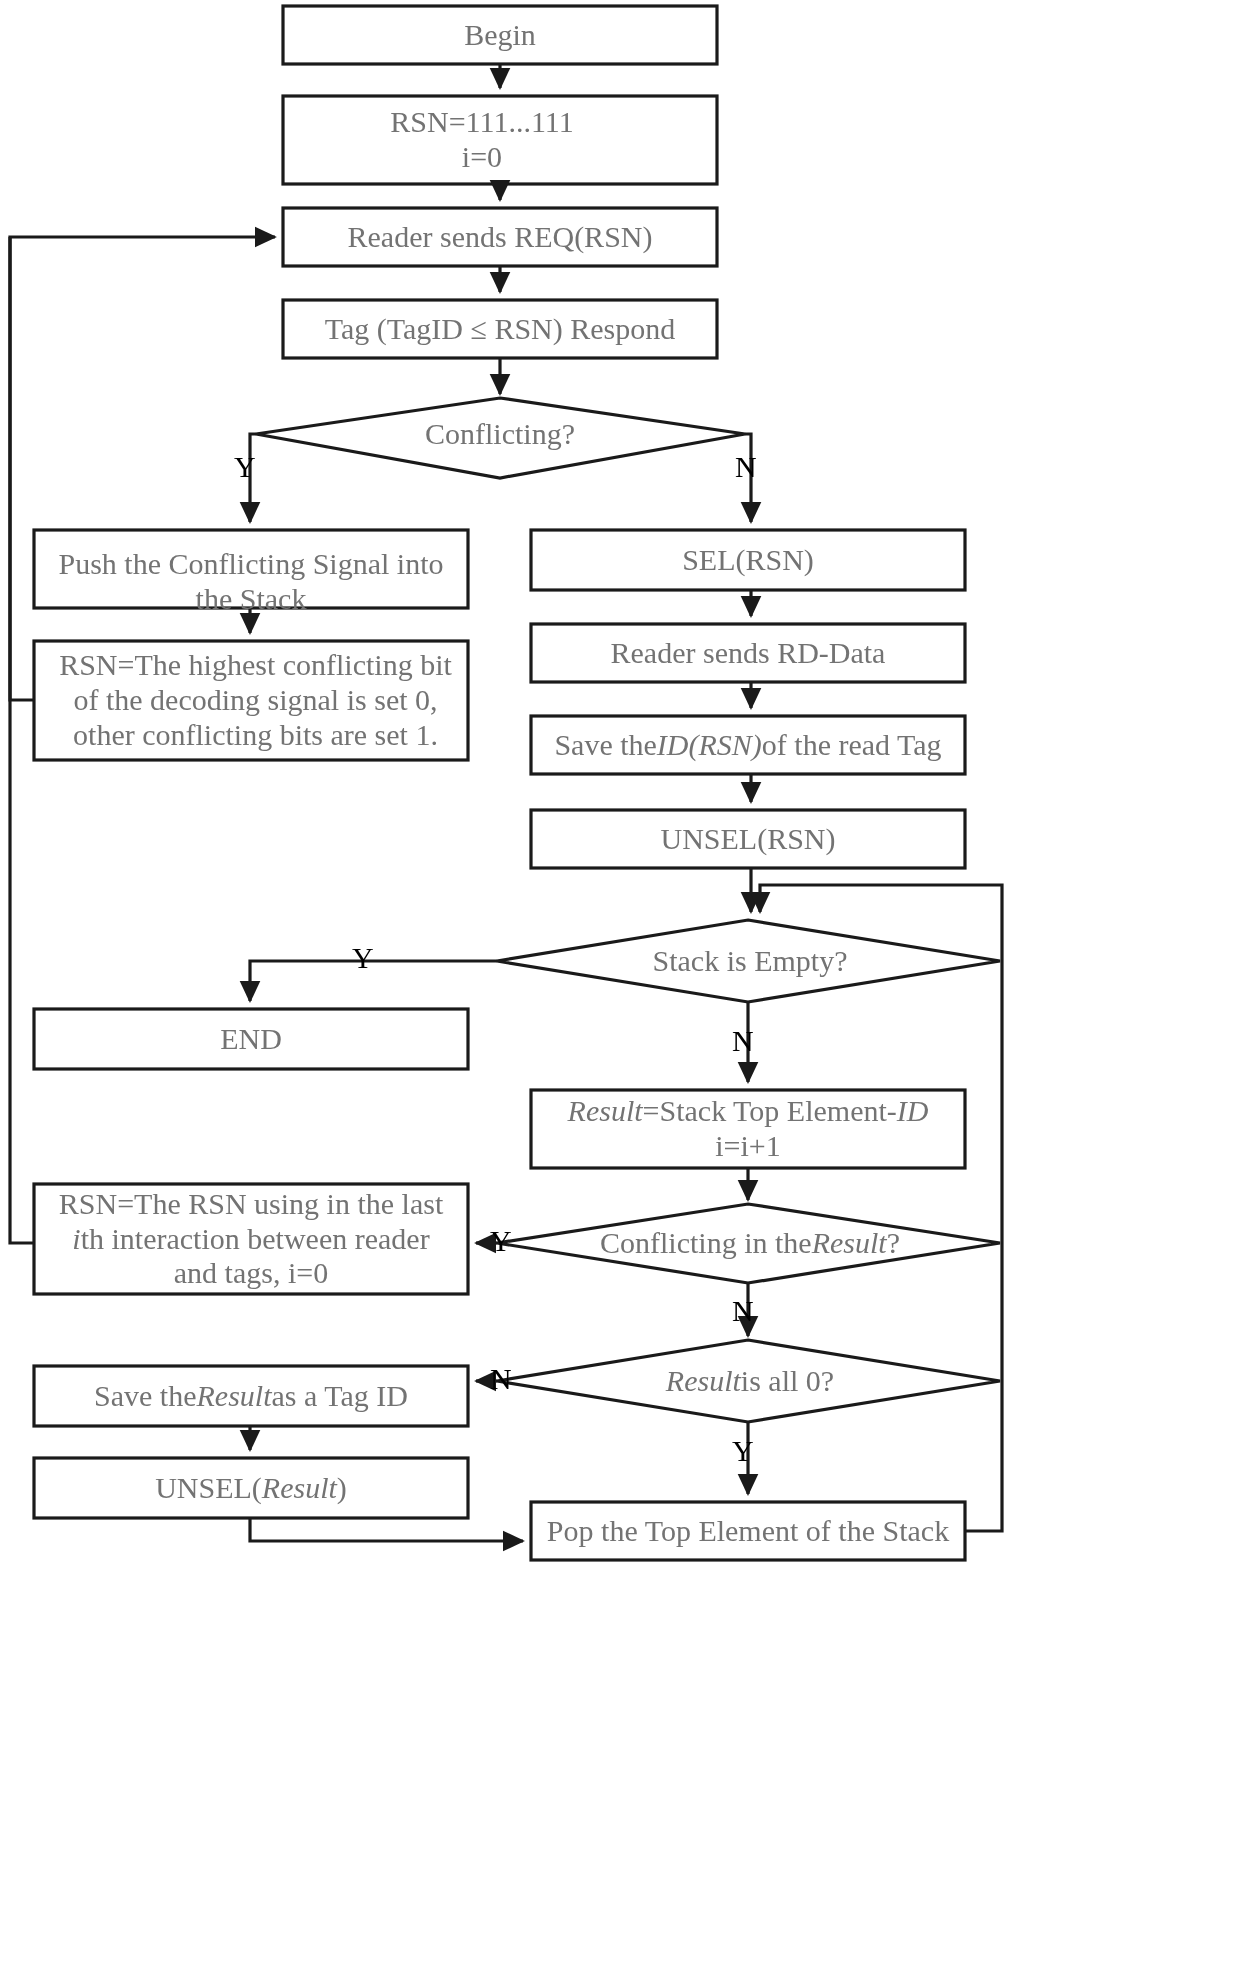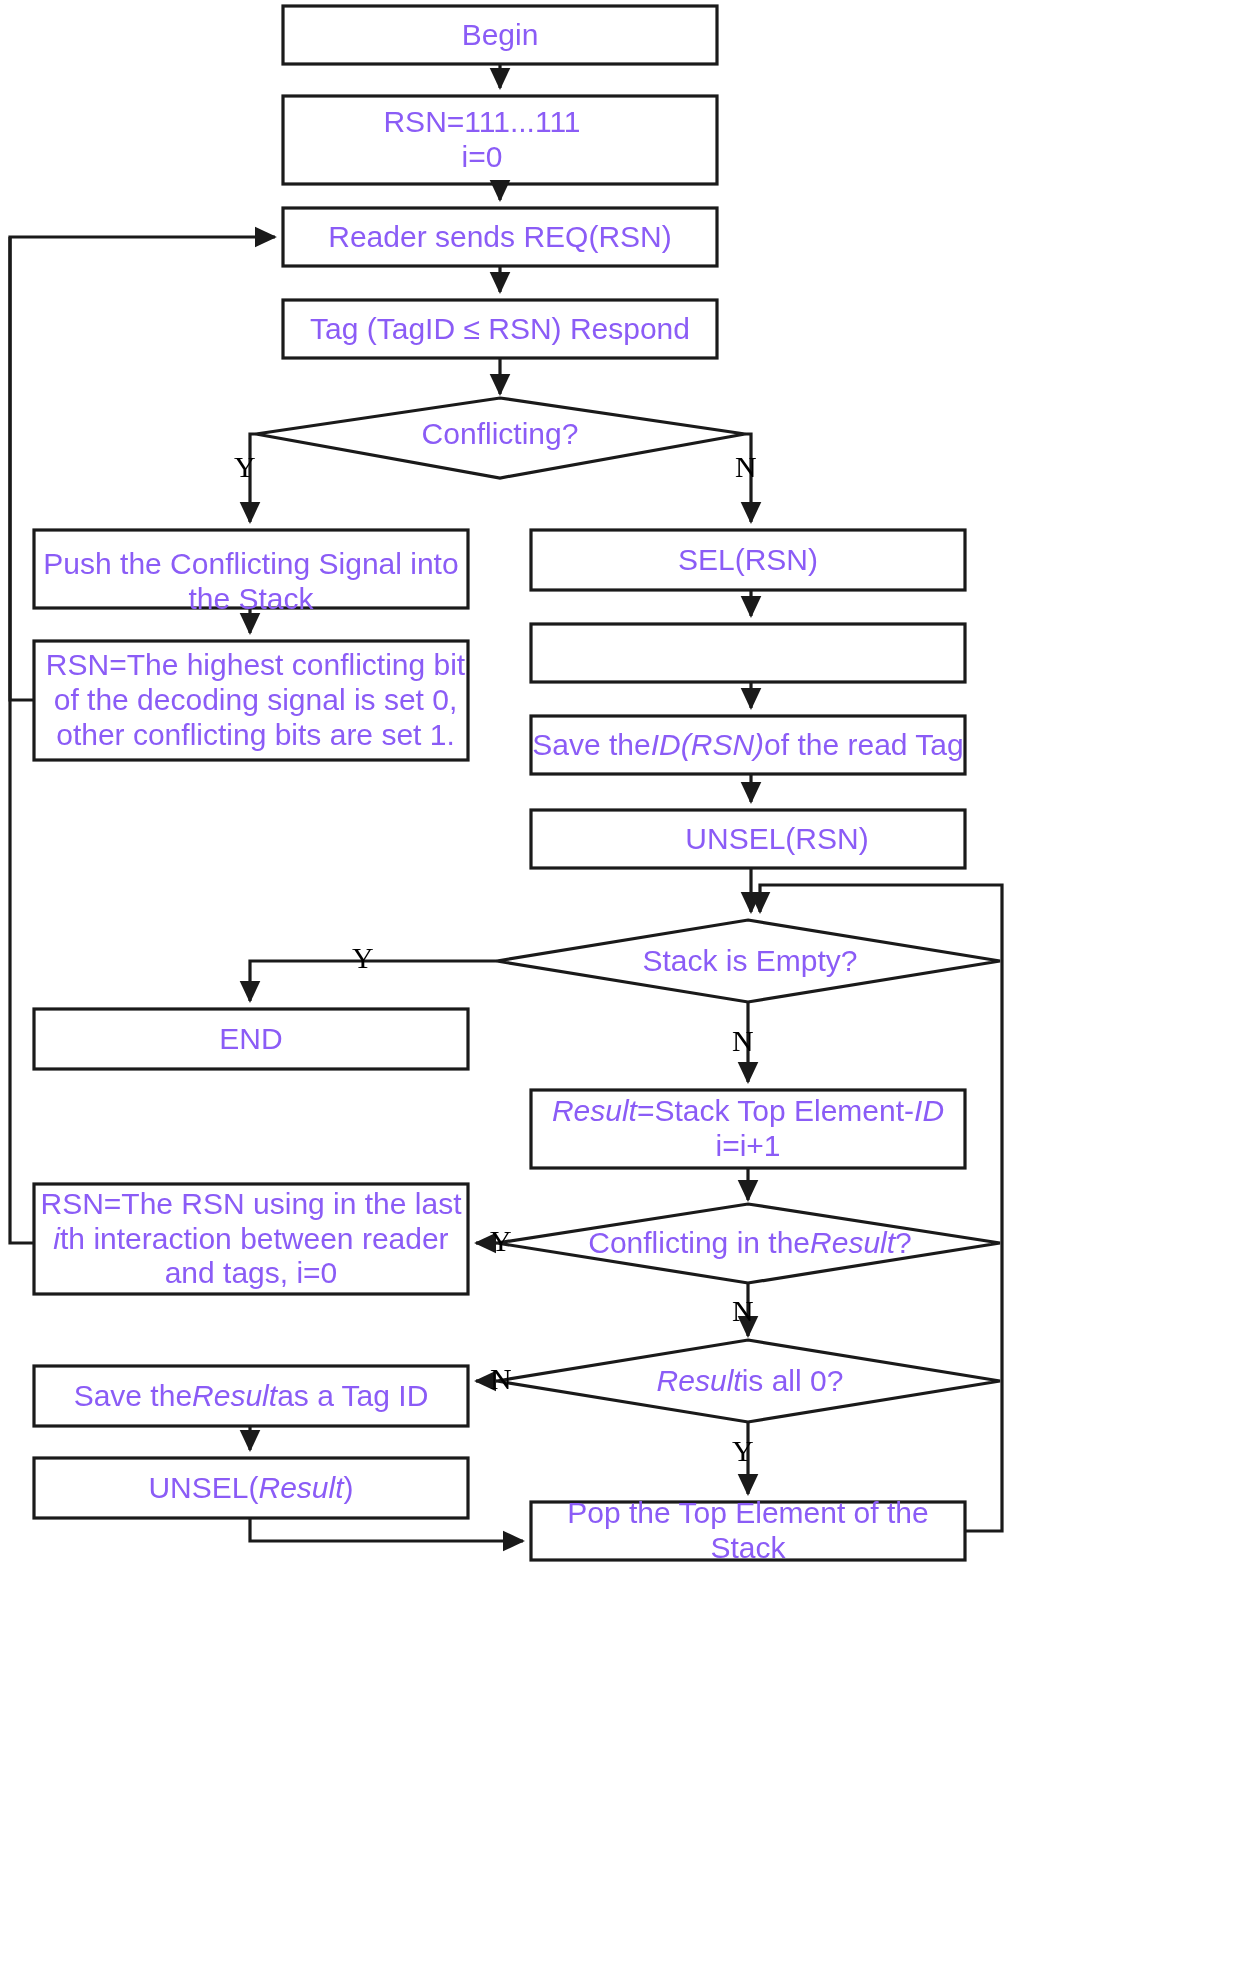--- a/index.html
+++ b/index.html
@@ -20,22 +20,22 @@
     left: 0;
     width: 1258px;
     height: 1975px;
   }
   .node-text {
     position: absolute;
     display: flex;
     align-items: center;
     justify-content: center;
     text-align: center;
-    color: #8b5cf6;
-    font-family: Liberation Sans, sans-serif;
+    color: #737373;
+    font-family: Liberation Serif, serif;
     font-size: 30px;
     line-height: 1.16;
     pointer-events: none;
     box-sizing: border-box;
   }
   .edge-label {
     position: absolute;
     color: #000000;
     font-family: "Liberation Serif", "DejaVu Serif", serif;
     font-size: 30px;
@@ -154,28 +154,29 @@
   </div>
 
   <div class="node-text" style="left:36px;top:641px;width:430px;height:119px;flex-direction:column;padding-left:9px;">
     <span>RSN=The highest conflicting bit</span>
     <span>of the decoding signal is set 0,</span>
     <span>other conflicting bits are set 1.</span>
   </div>
 
   <div class="node-text" style="left:531px;top:530px;width:434px;height:60px;">SEL(RSN)</div>
 
+  <div class="node-text" style="left:531px;top:624px;width:434px;height:58px;">Reader sends RD-Data</div>
 
   <div class="node-text" style="left:531px;top:716px;width:434px;height:58px;">
     <span>Save the </span>
       <span class="it">ID(RSN)</span>
       <span>of the read Tag</span>
   </div>
 
-  <div class="node-text" style="left:531px;top:810px;width:434px;height:58px;margin-left:29px;">UNSEL(RSN)</div>
+  <div class="node-text" style="left:531px;top:810px;width:434px;height:58px;">UNSEL(RSN)</div>
 
   <div class="node-text" style="left:580px;top:939px;width:340px;height:44px;">Stack is Empty?</div>
 
   <div class="node-text" style="left:34px;top:1009px;width:434px;height:60px;">END</div>
 
   <div class="node-text" style="left:533px;top:1090px;width:430px;height:78px;flex-direction:column;">
     <span><span class="it">Result</span><span>=Stack Top Element-</span><span class="it">ID</span></span>
     <span>i=i+1</span>
   </div>
 

